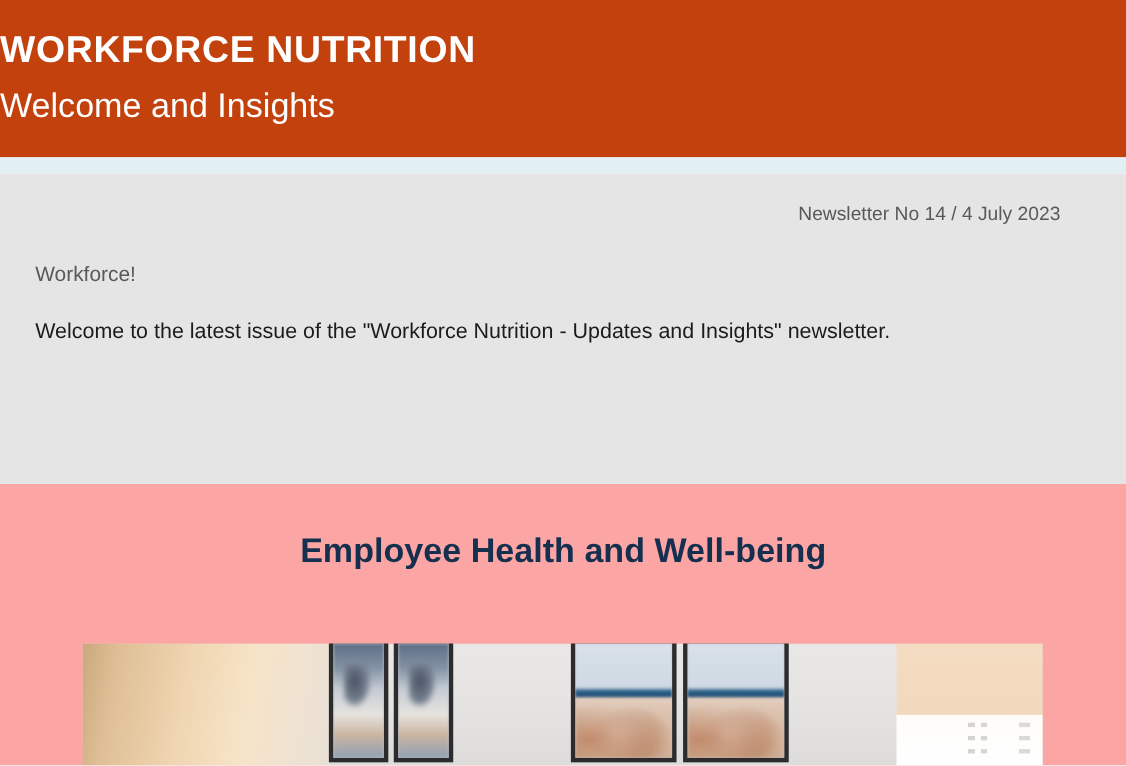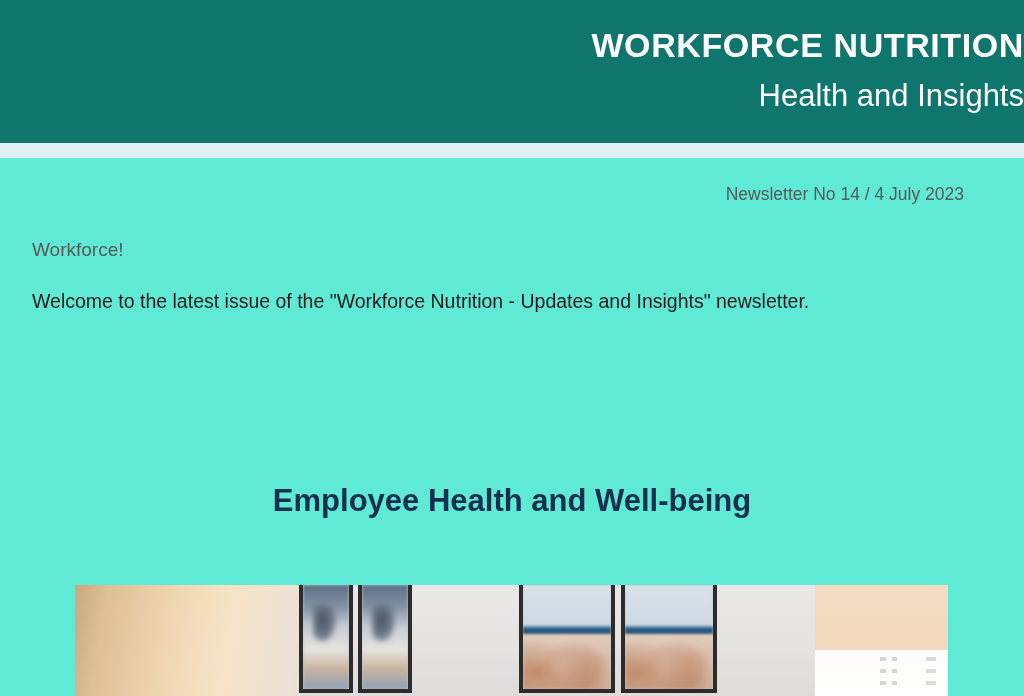--- a/index.html
+++ b/index.html
@@ -17,26 +17,26 @@
 
   .page {
     position: relative;
     width: 1024px;
     height: 696px;
     overflow: hidden;
   }
 
   
   .masthead {
-    background: #0f766e;
+    background: #c2410c;
     height: 143px;
     width: 100%;
     box-sizing: border-box;
     padding-top: 22px;
-    text-align: right;
+    text-align: left;
   }
   .masthead-title {
     color: #ffffff;
     font-size: 34px;
     font-weight: bold;
     letter-spacing: 0.6px;
     line-height: 46px;
     margin: 0;
   }
   .masthead-subtitle {
@@ -49,21 +49,21 @@
 
   
   .tint-strip {
     background: #e2eff3;
     height: 15px;
     width: 100%;
   }
 
   
   .intro {
-    background: #5eead4;
+    background: #e5e5e5;
     padding: 0 30px;
     box-sizing: border-box;
     height: 282px;
     position: relative;
   }
   .issue-line {
     text-align: right;
     color: #595959;
     font-size: 17.5px;
     padding-top: 26px;
@@ -85,21 +85,21 @@
     margin-top: 28px;
   }
   .email-link {
     color: #1b1b1b;
     text-decoration: underline;
     text-underline-offset: 2px;
   }
 
   
   .feature {
-    background: #5eead4;
+    background: #fca5a5;
     width: 100%;
     height: 256px;
     box-sizing: border-box;
     padding-top: 42px;
     text-align: center;
     position: relative;
   }
   .feature-title {
     color: #15304f;
     font-size: 31px;
@@ -200,21 +200,21 @@
     filter: blur(0.6px);
   }
 </style>
 </head>
 <body>
 
 <div class="page">
 
   <header class="masthead">
     <h1 class="masthead-title">WORKFORCE NUTRITION</h1>
-    <div class="masthead-subtitle">Health and Insights</div>
+    <div class="masthead-subtitle">Welcome and Insights</div>
   </header>
 
   <div class="tint-strip"></div>
 
   <section class="intro">
     <div class="issue-line">Newsletter No 14 / 4 July 2023</div>
 
     <div class="greeting">Workforce!</div>
 
     <p class="para">Welcome to the latest issue of the "Workforce Nutrition - Updates and Insights" newsletter.</p>

